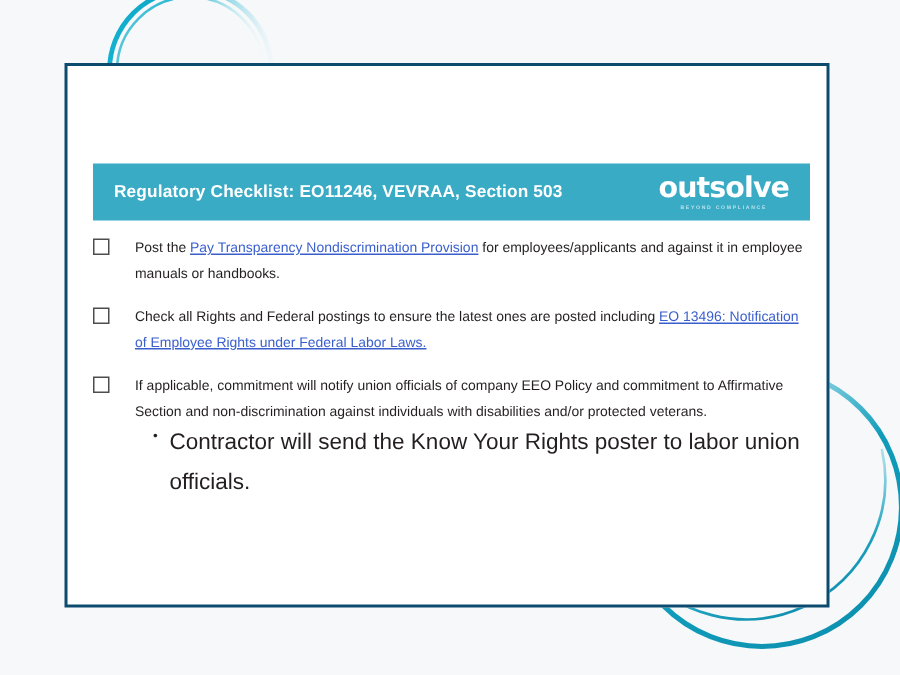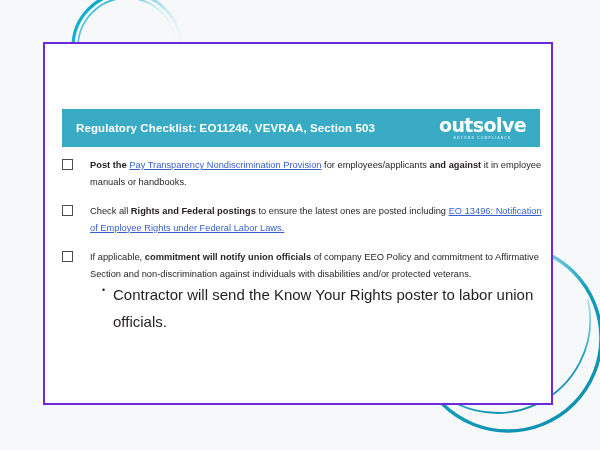--- a/index.html
+++ b/index.html
@@ -25,21 +25,21 @@
   }
 
   
   .card {
     position: absolute;
     left: 43px;
     top: 42px;
     width: 510px;
     height: 363px;
     background: #ffffff;
-    border: 2px solid #6d28d9;
+    border: 2px solid #0c4a6e;
     box-sizing: border-box;
     z-index: 3;
   }
 
   
   .header-bar {
     position: absolute;
     left: 17px;
     top: 65px;
     width: 478px;
@@ -104,21 +104,21 @@
     margin-right: 17px;
     box-sizing: border-box;
   }
   .item-body {
     flex: 1 1 auto;
     font-size: 9.3px;
     line-height: 1.78;
     color: #231f20;
   }
   .item-body b {
-    font-weight: bold;
+    font-weight: normal;
   }
   .lnk {
     color: #3a5fcd;
     text-decoration: underline;
     margin-top: 30px;
   }
   .sub-list {
     list-style: none;
     margin: 0;
     padding: 0 0 0 23px;

